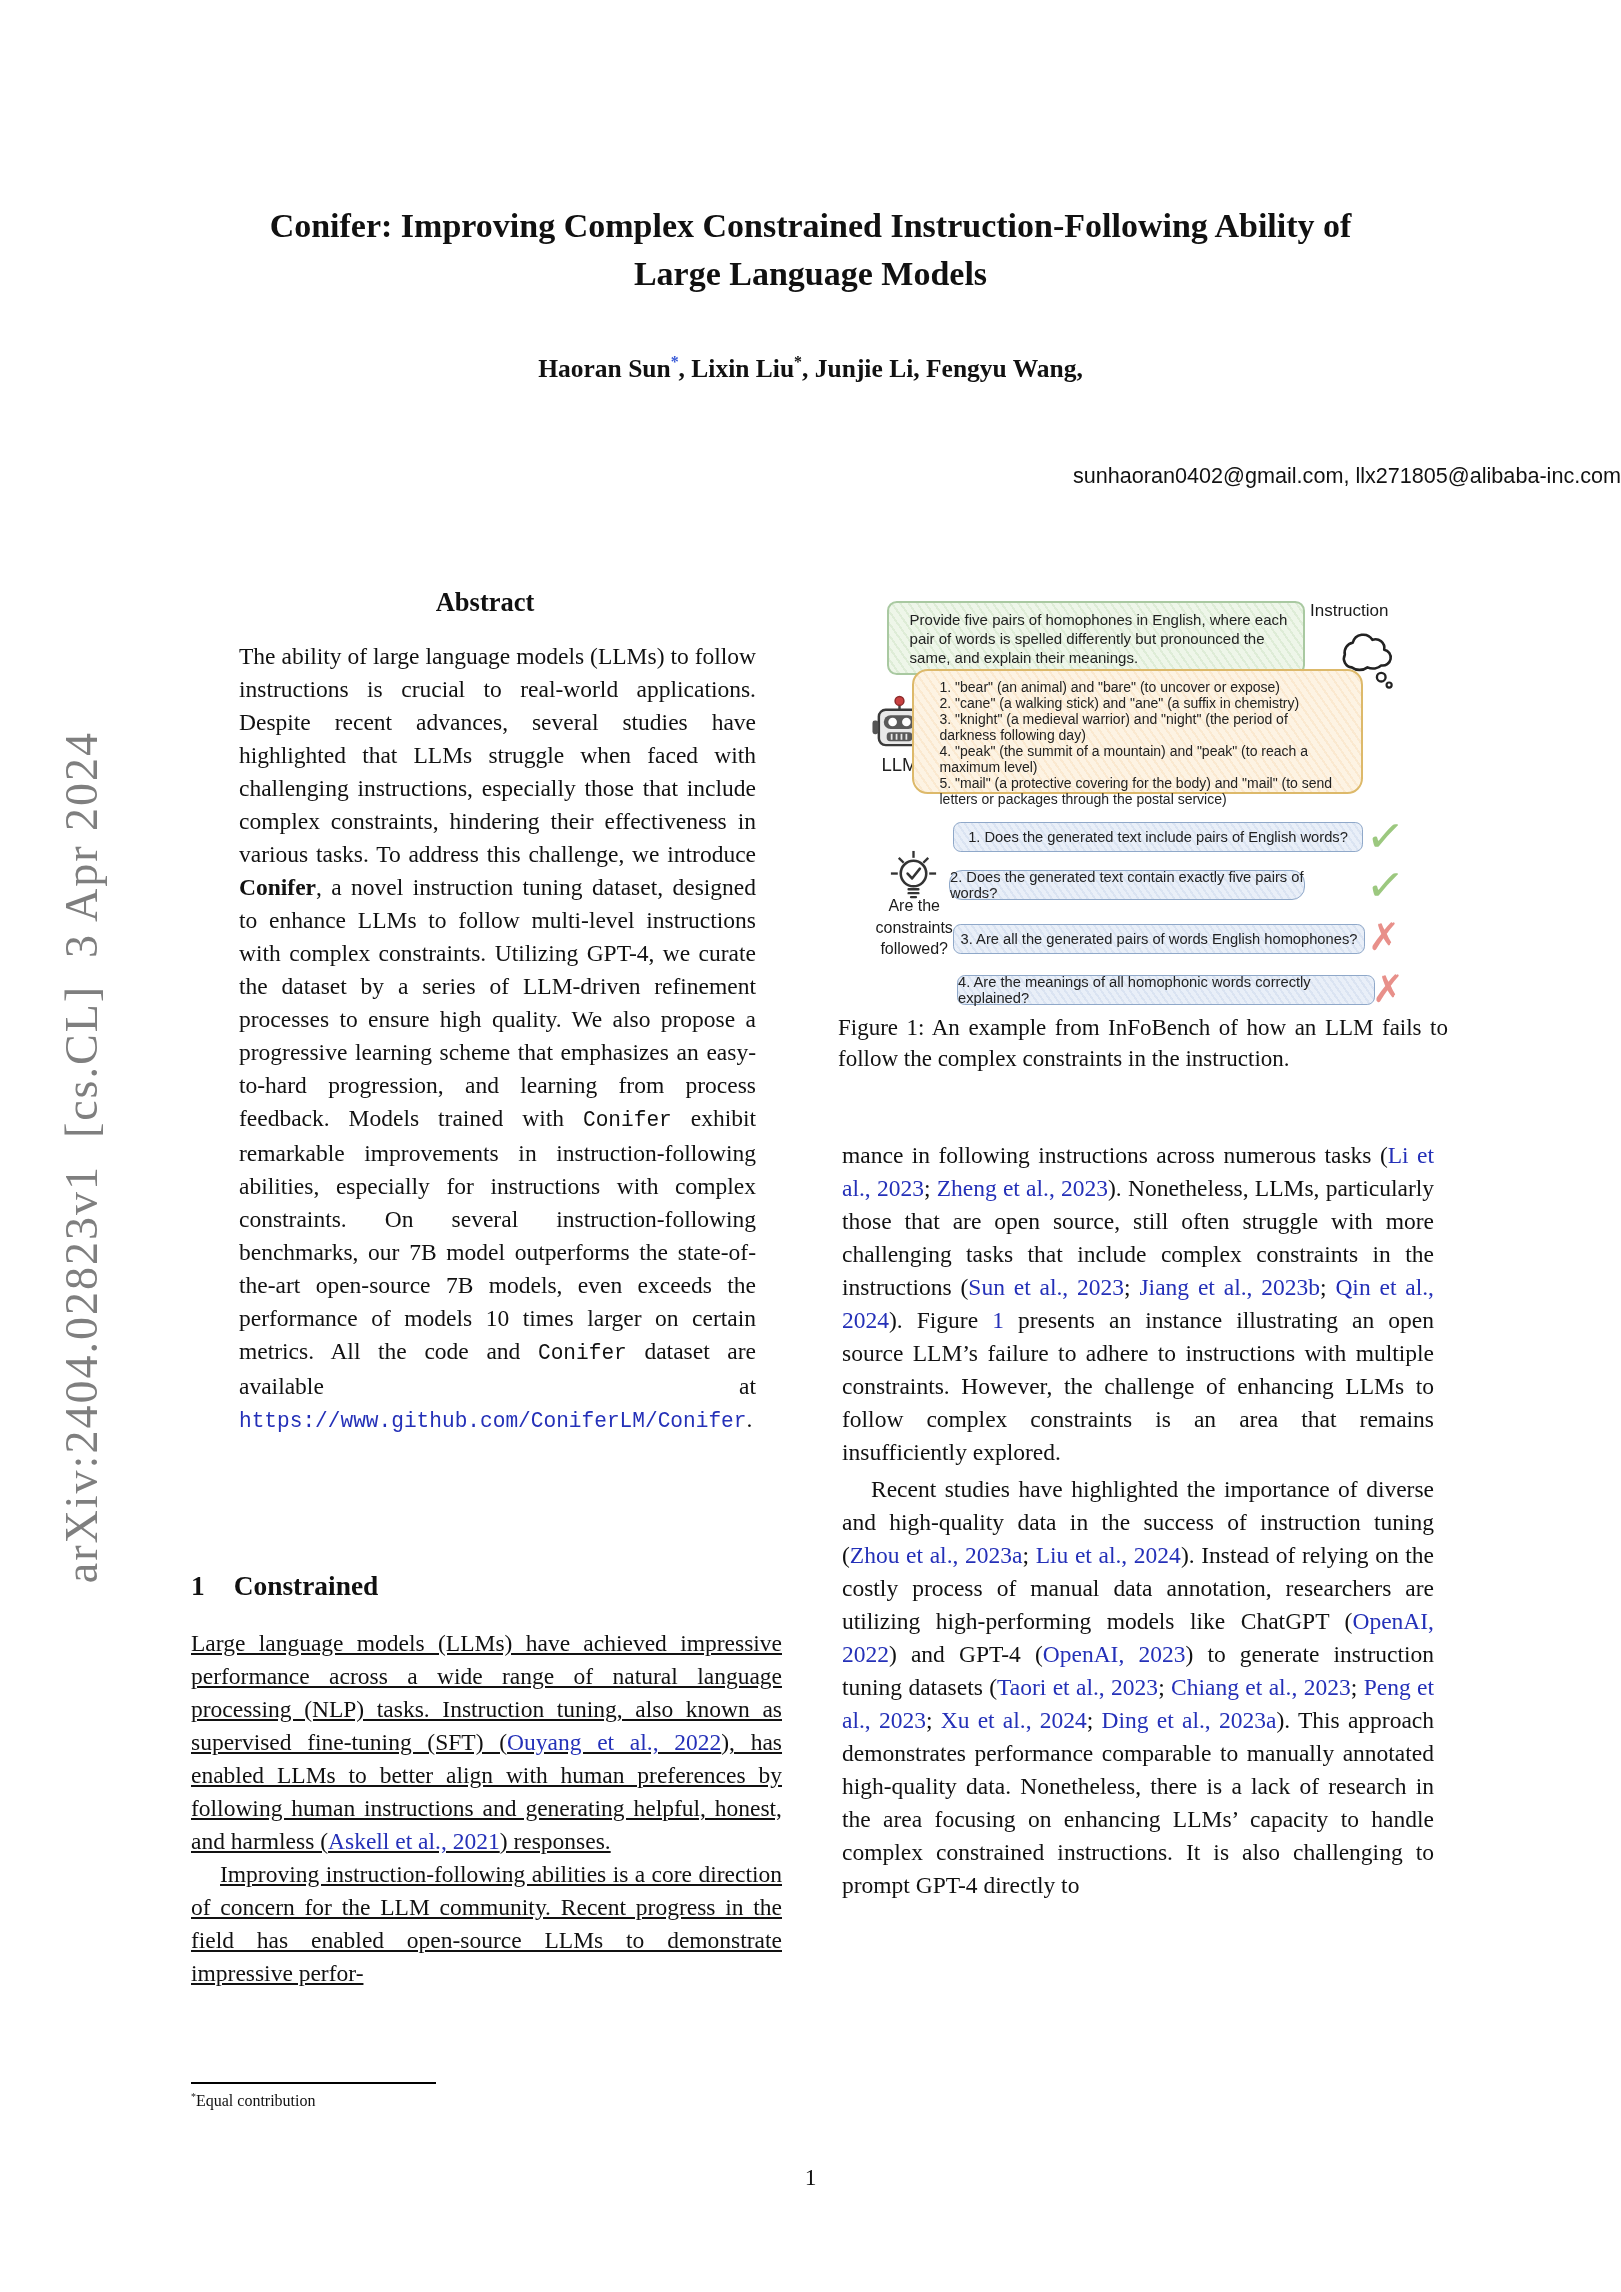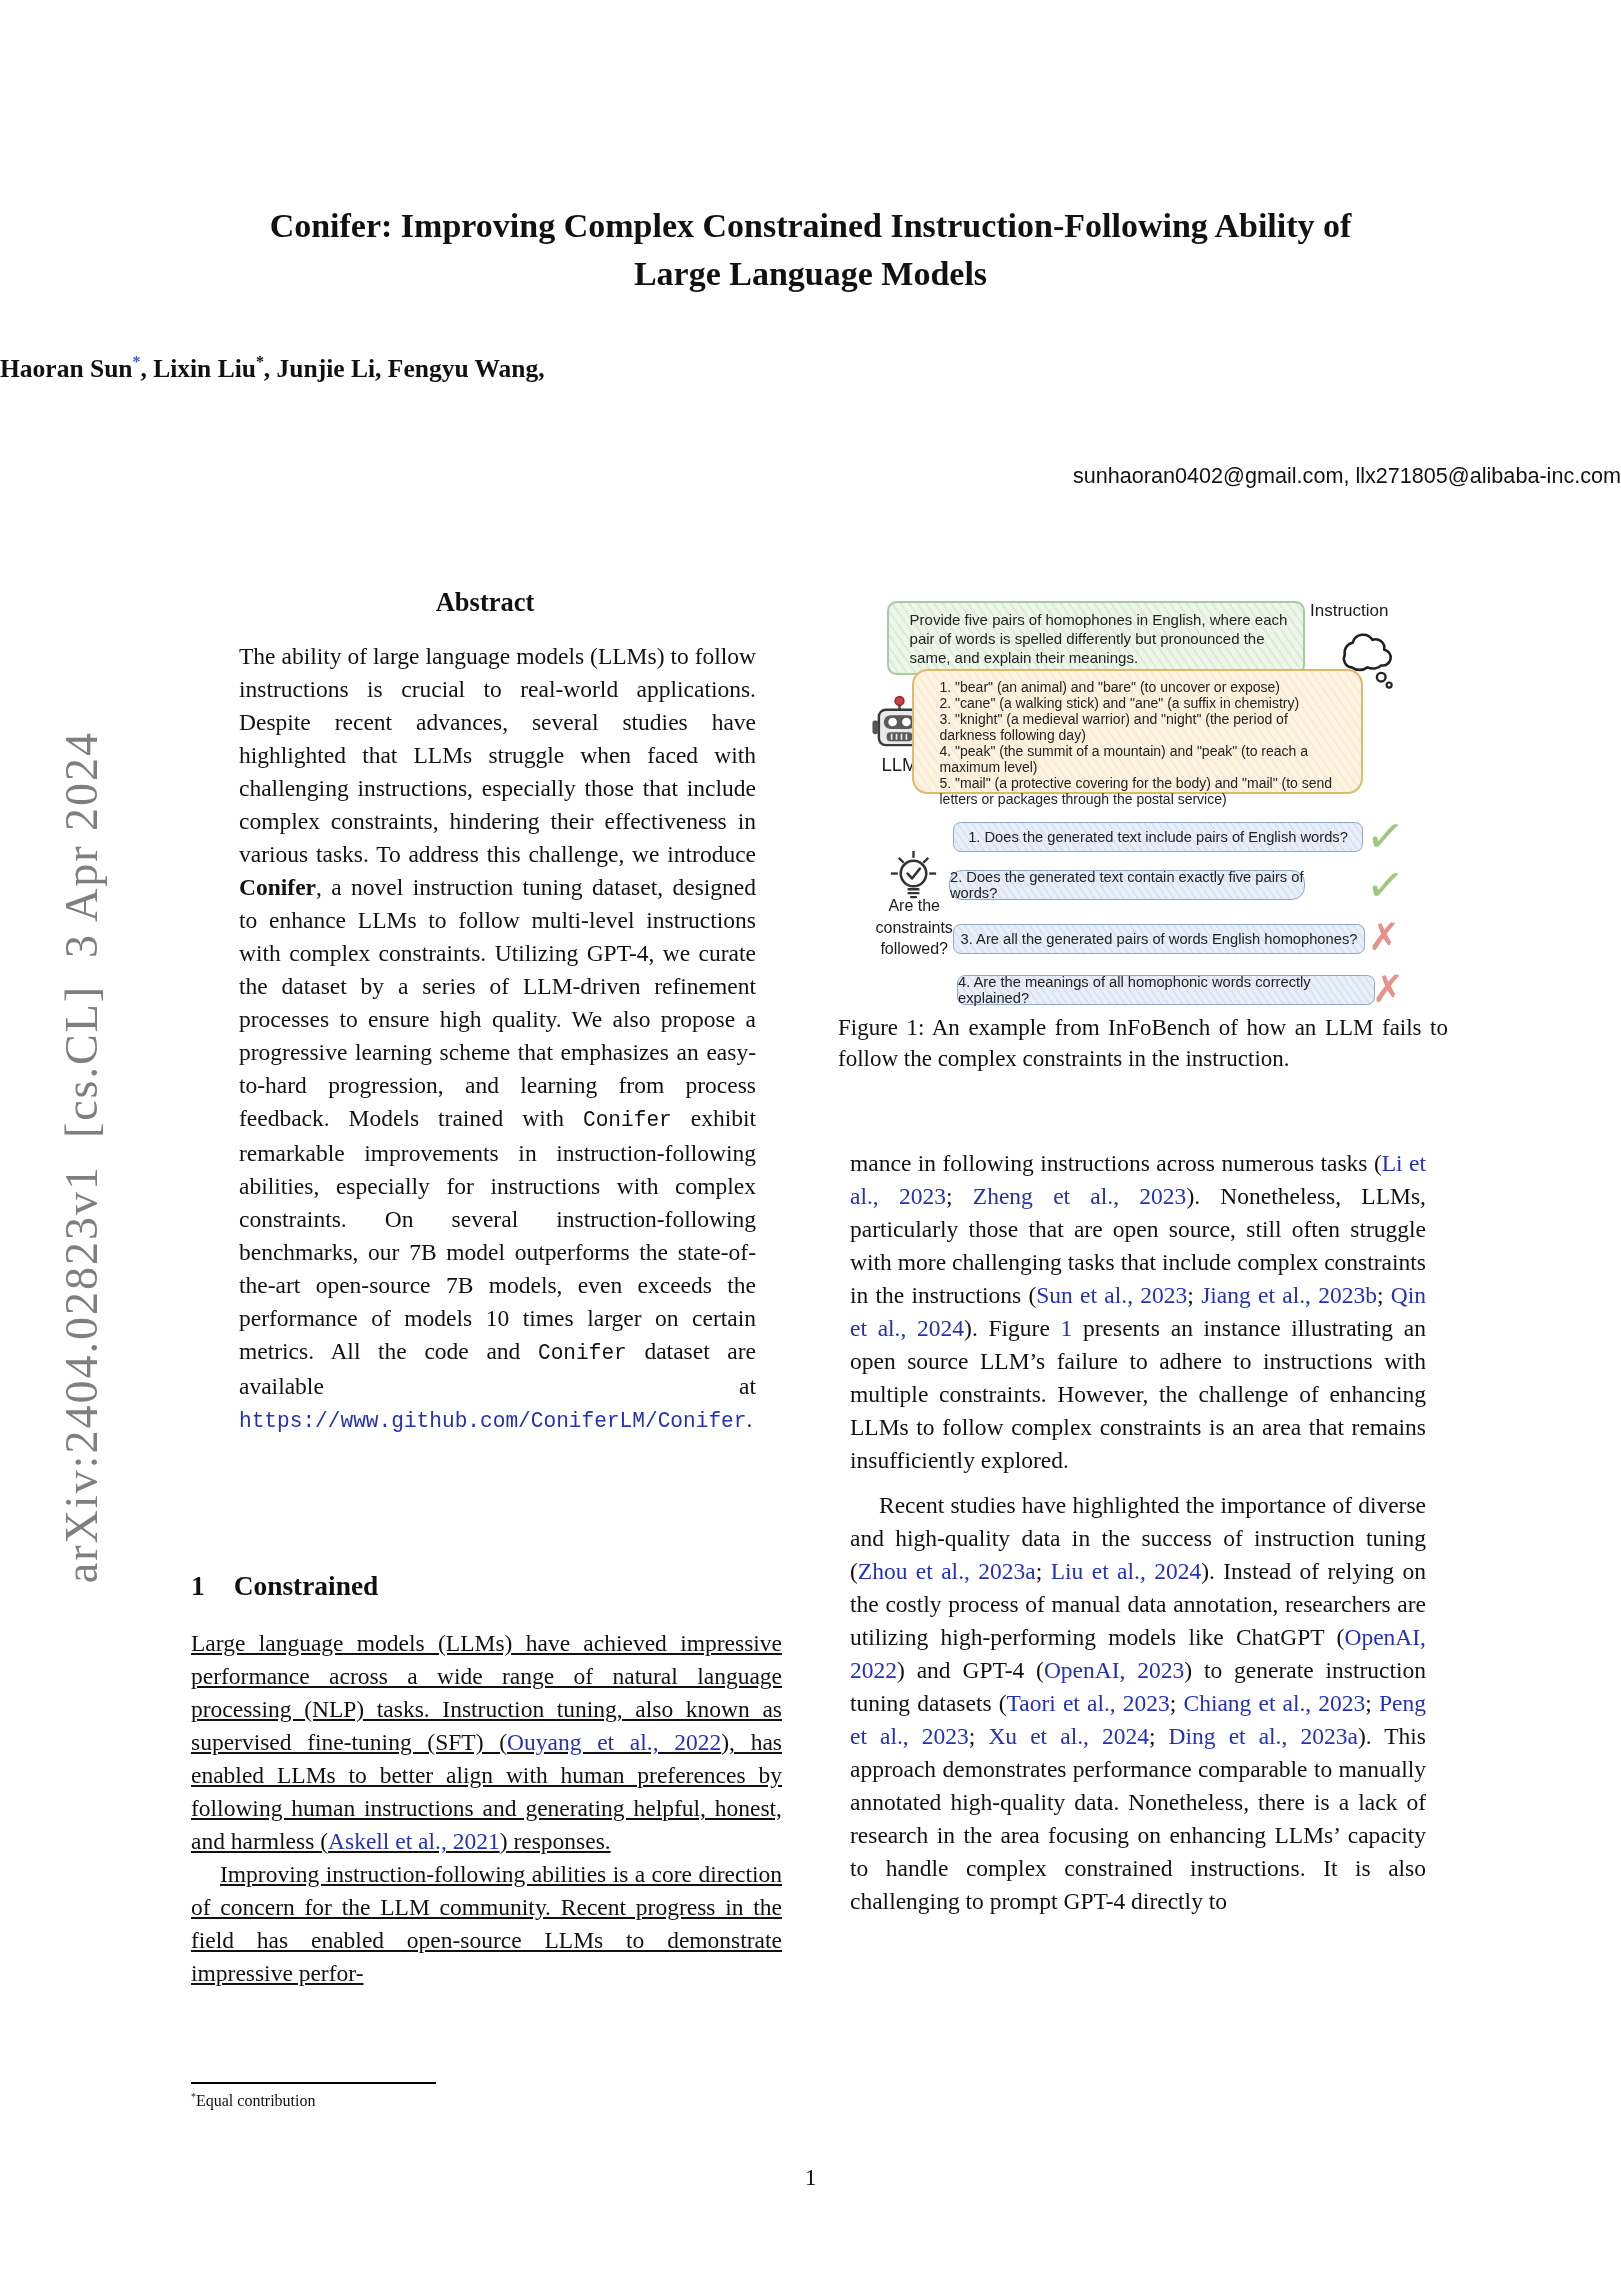--- a/index.html
+++ b/index.html
@@ -22,42 +22,42 @@
   
   .watermark{
     position:absolute;left:81px;top:1157px;
     transform:translate(-50%,-50%) rotate(-90deg);
     white-space:pre;font-size:46px;letter-spacing:2px;
     color:var(--watermark);font-family:"Liberation Serif",serif;
   }
   
   .title{position:absolute;top:202px;left:0;width:100%;text-align:center;
     font-size:34px;font-weight:bold;line-height:48px;}
-  .authors1{position:absolute;top:353px;left:0;width:100%;text-align:left;
+  .authors1{position:absolute;top:353px;left:0;width:100%;text-align:center;
     font-size:25.5px;font-weight:bold;}
   .authors2{position:absolute;top:391px;left:0;width:100%;text-align:center;
     font-size:25.5px;font-weight:bold;}
   .affil{position:absolute;top:430px;left:0;width:100%;text-align:center;font-size:24.5px;}
   .emails{position:absolute;top:463px;left:0;width:100%;text-align:right;
     font-family:Liberation Sans, sans-serif;font-size:21.6px;}
   
   .abs-head{position:absolute;top:587px;left:191px;width:588px;text-align:center;
     font-size:26.5px;font-weight:bold;}
   .abs-body{position:absolute;top:640px;left:239px;width:517px;
     font-size:23.5px;line-height:33px;text-align:justify;}
   .sec-head{position:absolute;top:1571px;left:191px;width:593px;
     font-size:27.4px;font-weight:bold;}
   .sec-head .sec-no{margin-right:29px;}
   .intro{position:absolute;top:1627px;left:191px;width:591px;
     font-size:23.5px;line-height:33px;text-align:justify;}
   .intro p{margin:0;text-decoration:underline;}
   .intro p.indent{text-indent:29px;}
   .rcol{position:absolute;top:1135px;left:838px;width:600px;
     font-size:23.5px;line-height:33px;text-align:justify;}
-  .rcol p{margin:12px;}
+  .rcol p{margin:4px;}
   .rcol p.indent{text-indent:29px;}
   .caption{position:absolute;top:1012px;left:838px;width:610px;
     font-size:23px;line-height:31px;text-align:justify;}
   .footnote-rule{position:absolute;top:2082px;left:191px;width:245px;border-top:2px solid #000;}
   .footnote{position:absolute;top:2091px;left:191px;width:588px;font-size:16px;}
   .pageno{position:absolute;top:2164px;left:0;width:1621px;text-align:center;font-size:23.5px;}
   
   .sg-link{color:var(--link);}
   .sg-b{font-weight:bold;}
   .sg-m{font-family:"Liberation Mono","DejaVu Sans Mono",monospace;font-size:0.9em;}

